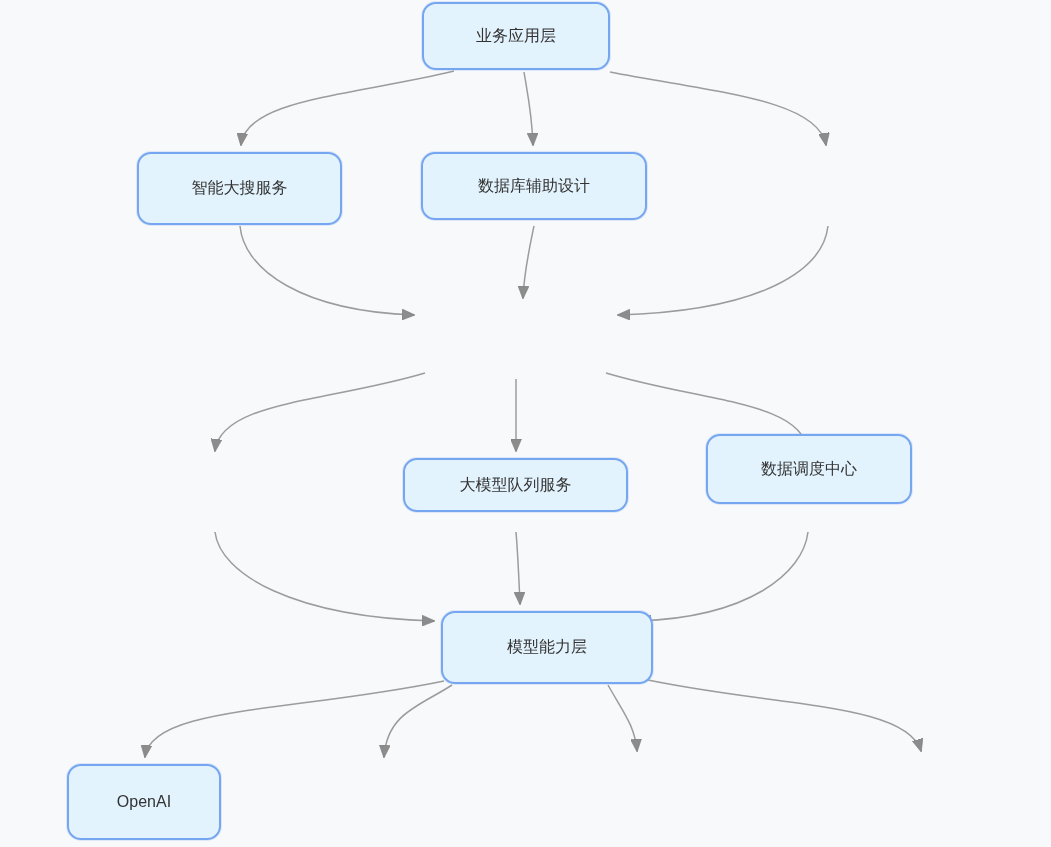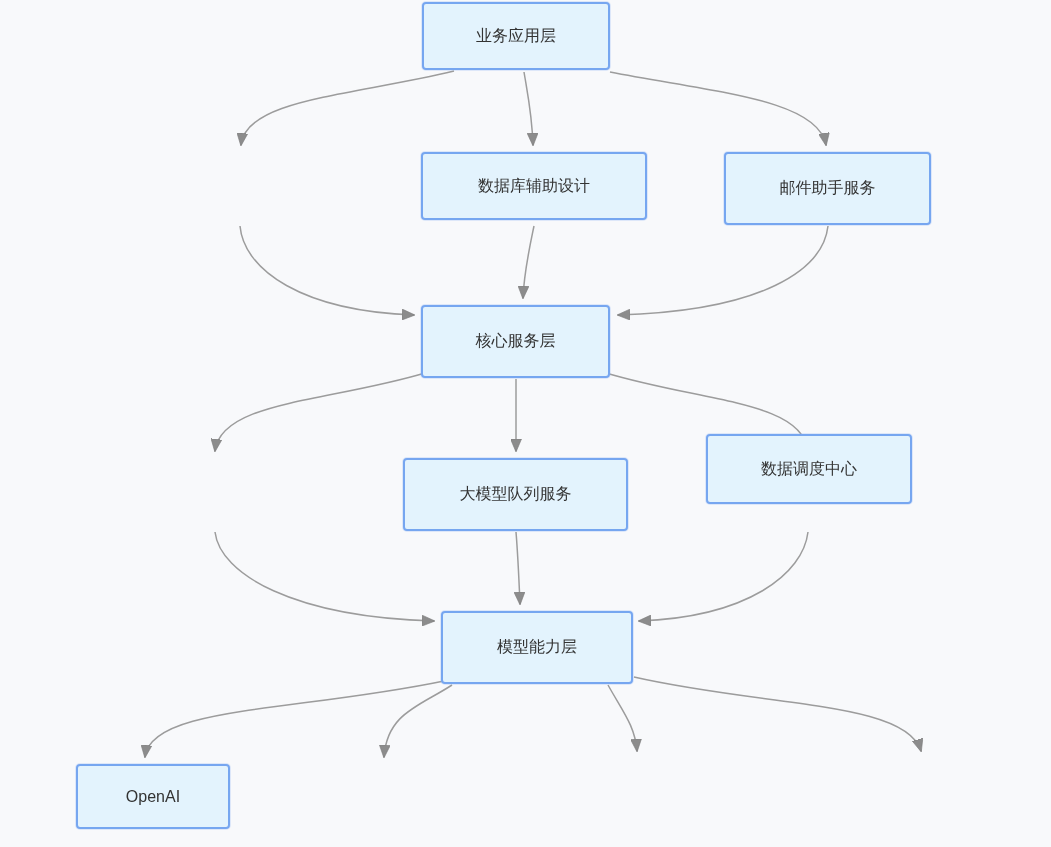--- a/index.html
+++ b/index.html
@@ -5,34 +5,34 @@
   html,body{margin:0;padding:0;}
   body{
     width:1051px;height:847px;overflow:hidden;
     background:#f8f9fb;
     font-family:"Liberation Sans","DejaVu Sans",sans-serif;
   }
   .flowchart{position:relative;width:1051px;height:847px;}
   .edges{position:absolute;left:0;top:0;width:1051px;height:847px;}
   .node{
     position:absolute;display:flex;align-items:center;justify-content:center;
-    background:#e3f3fd;border:2px solid #76a6f0;border-radius:4px;
+    background:#e3f3fd;border:2px solid #76a6f0;border-radius:14px;
     font-size:16px;color:#333333;box-sizing:border-box;text-align:center;
     box-shadow:0 0 0 1px rgba(140,180,245,0.25);
   }
   #n-biz    {left:422px;top:2px;  width:188px;height:68px}
   #n-search {left:137px;top:152px;width:205px;height:73px}
   #n-db     {left:421px;top:152px;width:226px;height:68px}
   #n-mail   {left:724px;top:152px;width:207px;height:73px}
   #n-core   {left:421px;top:305px;width:189px;height:73px}
   #n-ai     {left:103px;top:458px;width:222px;height:73px}
-  #n-queue  {left:403px;top:458px;width:225px;height:73px}
+  #n-queue  {left:403px;top:458px;width:225px;height:54px}
   #n-data   {left:706px;top:434px;width:206px;height:70px}
-  #n-model  {left:441px;top:611px;width:192px;height:73px}
-  #n-openai {left:76px; top:764px;width:154px;height:65px}
+  #n-model  {left:441px;top:611px;width:212px;height:73px}
+  #n-openai {left:67px; top:764px;width:154px;height:76px}
   #n-wenxin {left:299px;top:764px;width:168px;height:73px}
   #n-private{left:545px;top:764px;width:185px;height:73px}
   #n-embed  {left:813px;top:764px;width:220px;height:73px}
   .edge{fill:none;stroke:#9c9c9c;stroke-width:1.5px;}
 </style>
 </head>
 <body>
 
 <div class="flowchart">
 
@@ -54,21 +54,20 @@
     <path class="edge" d="M215,532 C220,574 293,617 434,621" marker-end="url(#arrow)"></path>
     <path class="edge" d="M516,532 C518,556 519,580 520,604" marker-end="url(#arrow)"></path>
     <path class="edge" d="M808,532 C803,574 748,617 639,621" marker-end="url(#arrow)"></path>
     <path class="edge" d="M444,681 C295,712 151,706 145,757" marker-end="url(#arrow)"></path>
     <path class="edge" d="M452,685 C420,706 387,713 384,757" marker-end="url(#arrow)"></path>
     <path class="edge" d="M608,685 C623,712 635,726 637,751" marker-end="url(#arrow)"></path>
     <path class="edge" d="M634,677 C765,707 906,701 921,751" marker-end="url(#arrow)"></path>
   </svg>
 
   <div class="node" id="n-biz">业务应用层</div>
+  <div class="node" id="n-search">智能大搜服务</div>
   <div class="node" id="n-db">数据库辅助设计</div>
-  <div class="node" id="n-mail">邮件助手服务</div>
-  <div class="node" id="n-core">核心服务层</div>
   <div class="node" id="n-queue">大模型队列服务</div>
   <div class="node" id="n-data">数据调度中心</div>
   <div class="node" id="n-model">模型能力层</div>
   <div class="node" id="n-openai">OpenAI</div>
 
 </div>
 
 </body></html>

